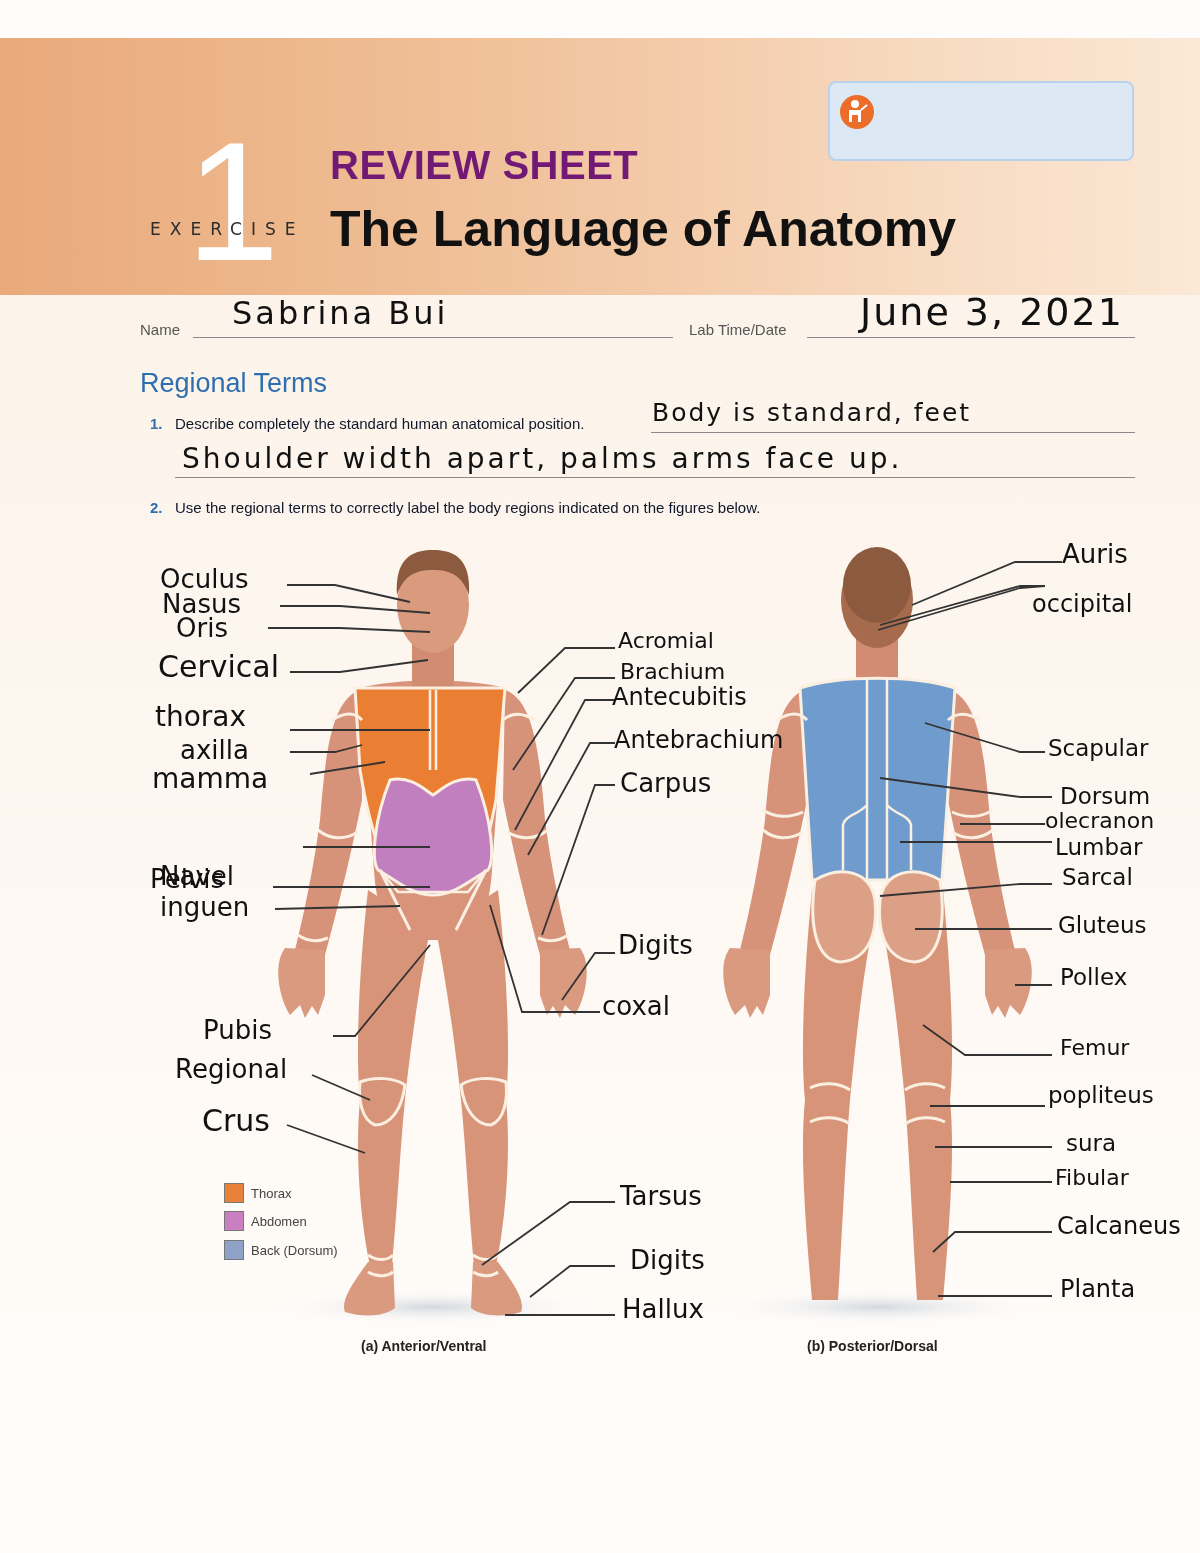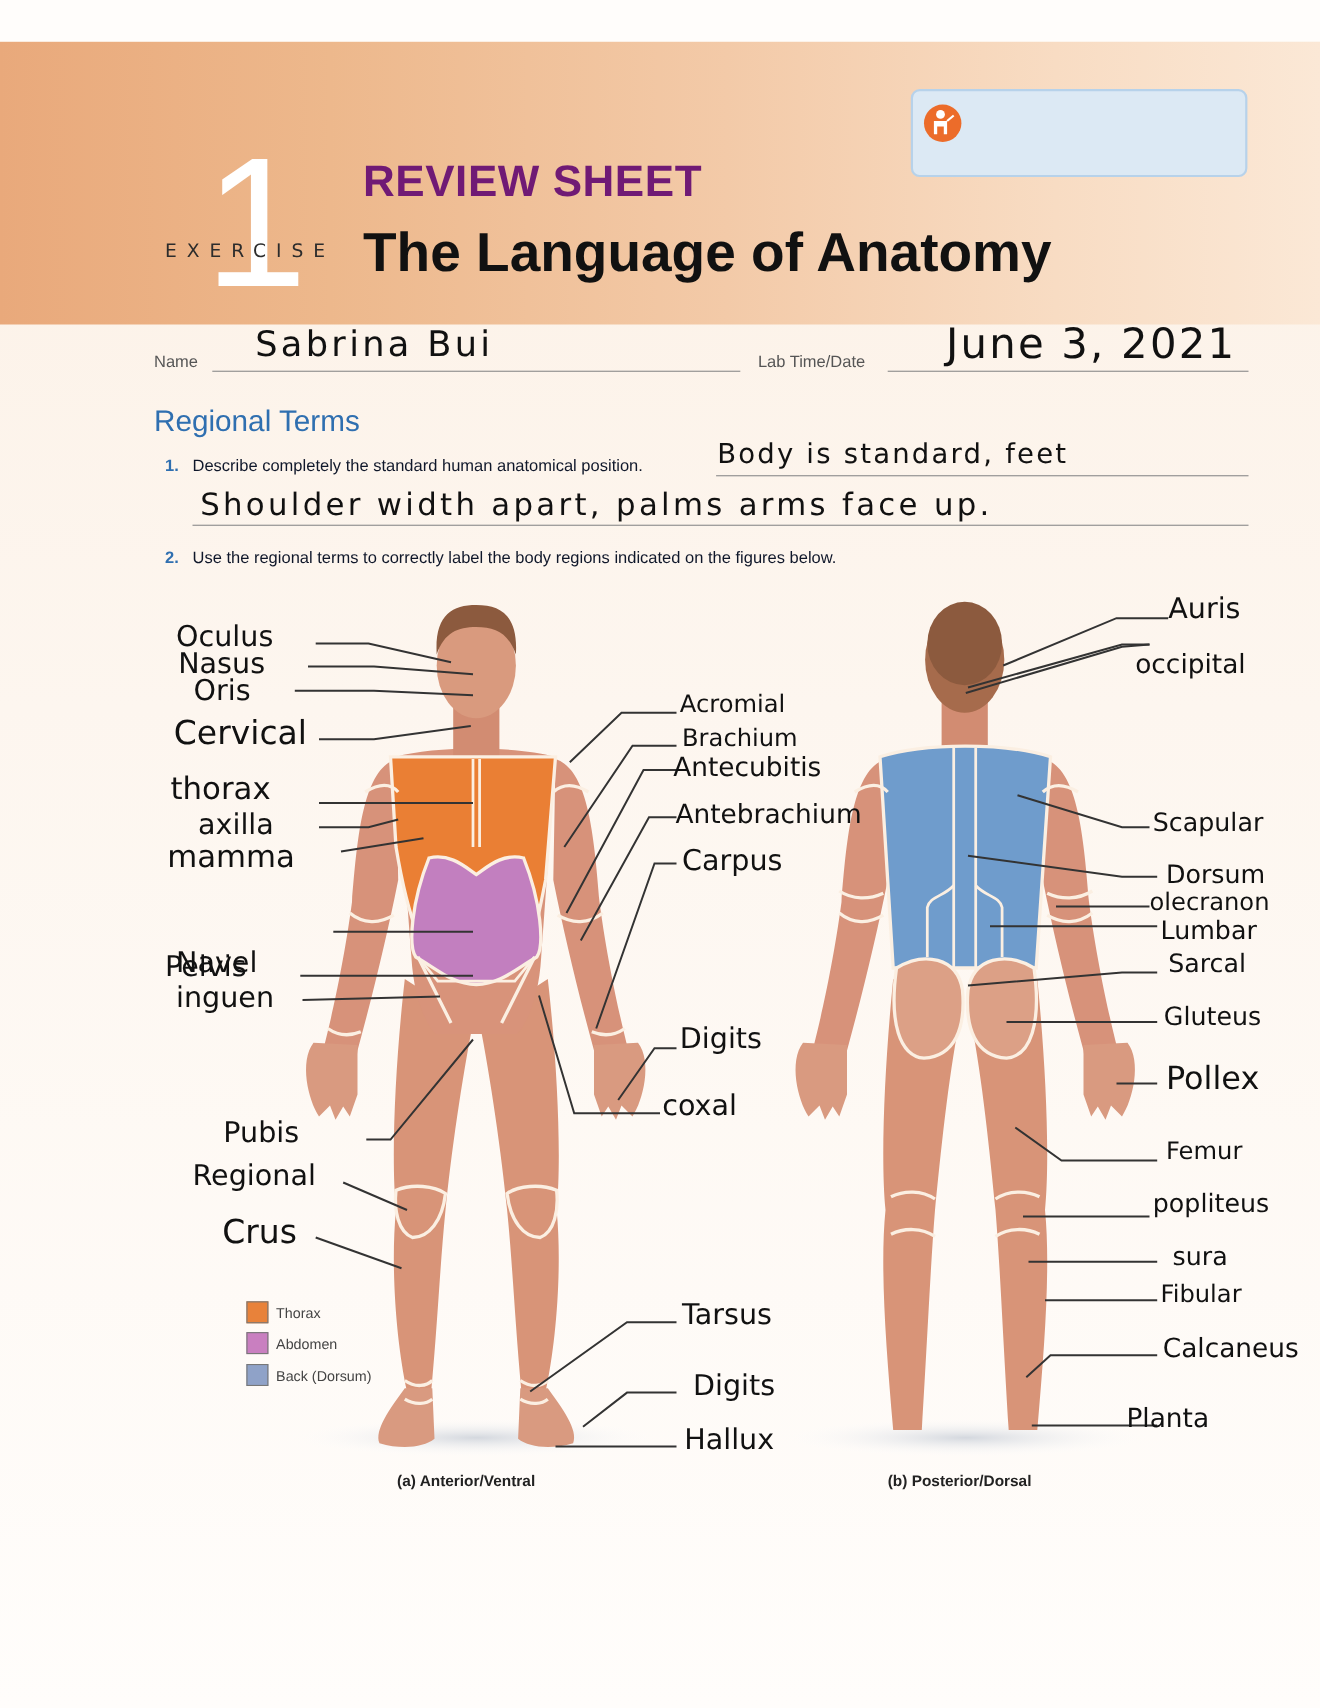--- a/index.html
+++ b/index.html
@@ -225,27 +225,27 @@
 <div class="lbl" style="left:622px;top:1296px;">Hallux</div>
 
 <div class="lbl" style="left:1062px;top:541px;">Auris</div>
 <div class="lbl" style="left:1032px;top:592px;font-size:24px;">occipital</div>
 <div class="lbl" style="left:1048px;top:737px;font-size:23px;">Scapular</div>
 <div class="lbl" style="left:1060px;top:785px;font-size:23px;">Dorsum</div>
 <div class="lbl" style="left:1045px;top:810px;font-size:22px;">olecranon</div>
 <div class="lbl" style="left:1055px;top:836px;font-size:23px;">Lumbar</div>
 <div class="lbl" style="left:1062px;top:866px;font-size:23px;">Sarcal</div>
 <div class="lbl" style="left:1058px;top:914px;font-size:23px;">Gluteus</div>
-<div class="lbl" style="left:1060px;top:966px;font-size:29px;">Pollex</div>
+<div class="lbl" style="left:1060px;top:966px;font-size:23px;">Pollex</div>
 <div class="lbl" style="left:1060px;top:1037px;font-size:22px;">Femur</div>
 <div class="lbl" style="left:1048px;top:1084px;font-size:23px;">popliteus</div>
 <div class="lbl" style="left:1066px;top:1132px;font-size:23px;">sura</div>
 <div class="lbl" style="left:1055px;top:1167px;font-size:22px;">Fibular</div>
 <div class="lbl" style="left:1057px;top:1214px;font-size:24px;">Calcaneus</div>
-<div class="lbl" style="left:1024px;top:1277px;font-size:24px;">Planta</div>
+<div class="lbl" style="left:1060px;top:1277px;font-size:24px;">Planta</div>
 
 <div class="legend-sw" style="left:224px;top:1183px;background:#e8823a;"></div>
 <div class="legend-tx" style="left:251px;top:1186px;">Thorax</div>
 <div class="legend-sw" style="left:224px;top:1211px;background:#c97fc0;"></div>
 <div class="legend-tx" style="left:251px;top:1214px;">Abdomen</div>
 <div class="legend-sw" style="left:224px;top:1240px;background:#8fa2c8;"></div>
 <div class="legend-tx" style="left:251px;top:1243px;">Back (Dorsum)</div>
 
 <div class="caption" style="left:361px;top:1338px;">(a) Anterior/Ventral</div>
 <div class="caption" style="left:807px;top:1338px;">(b) Posterior/Dorsal</div>

